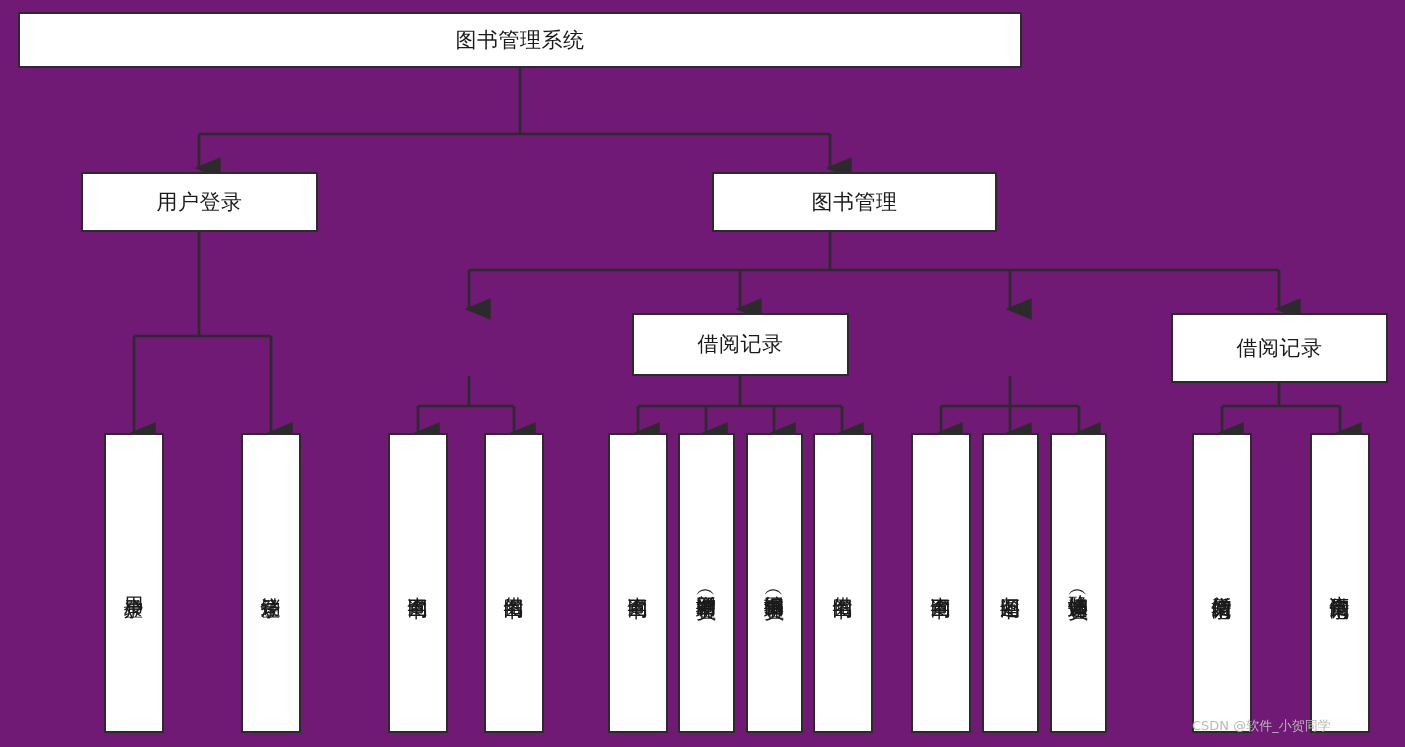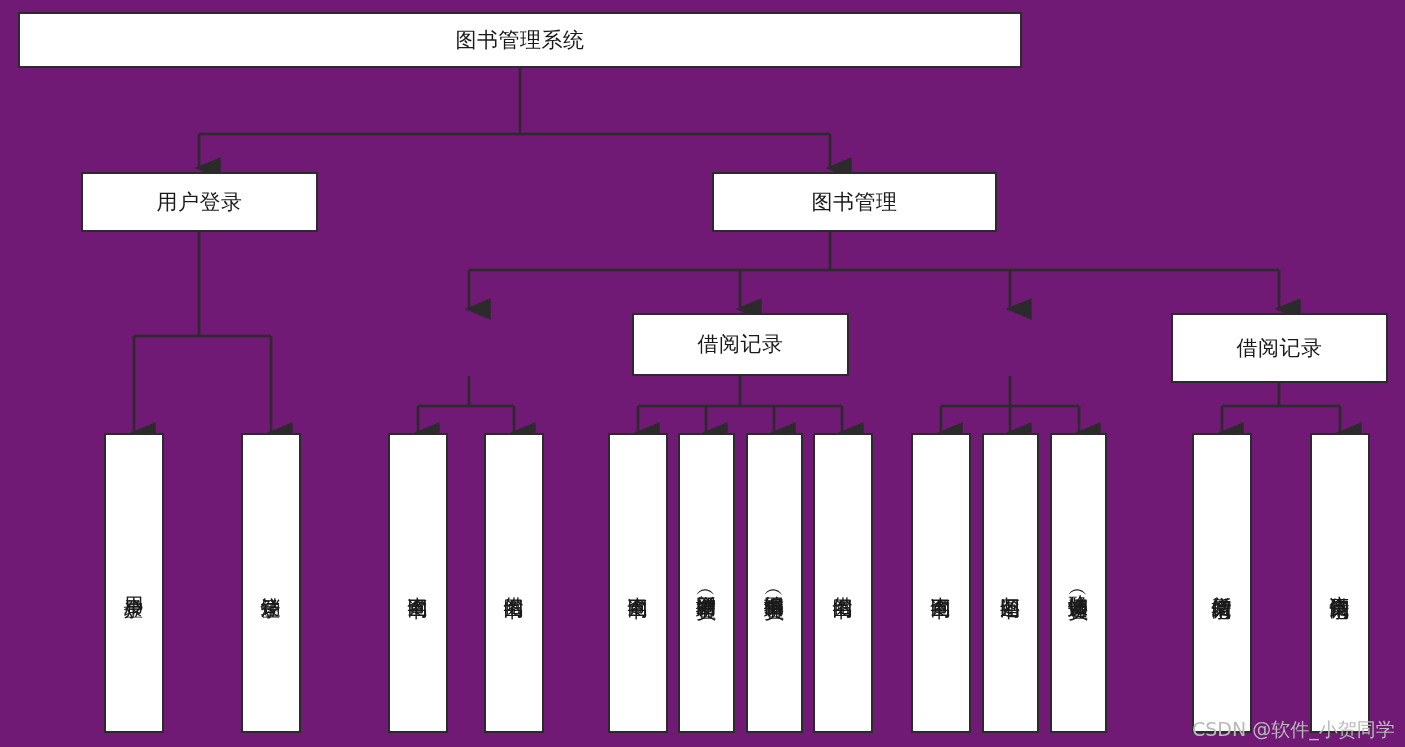--- a/index.html
+++ b/index.html
@@ -52,21 +52,21 @@
     text-orientation: upright;
     white-space: normal;
     font-size: 20px;
     line-height: 1.0;
     letter-spacing: 1px;
     max-height: 100%;
     text-align: center;
   }
   .watermark {
     position: absolute;
-    font-size: 19px;
+    font-size: 13px;
     color: #b9b9b9;
     white-space: nowrap;
     z-index: 3;
     user-select: none;
   }
 </style>
 </head>
 <body>
 
 <div id="diagram-root">

